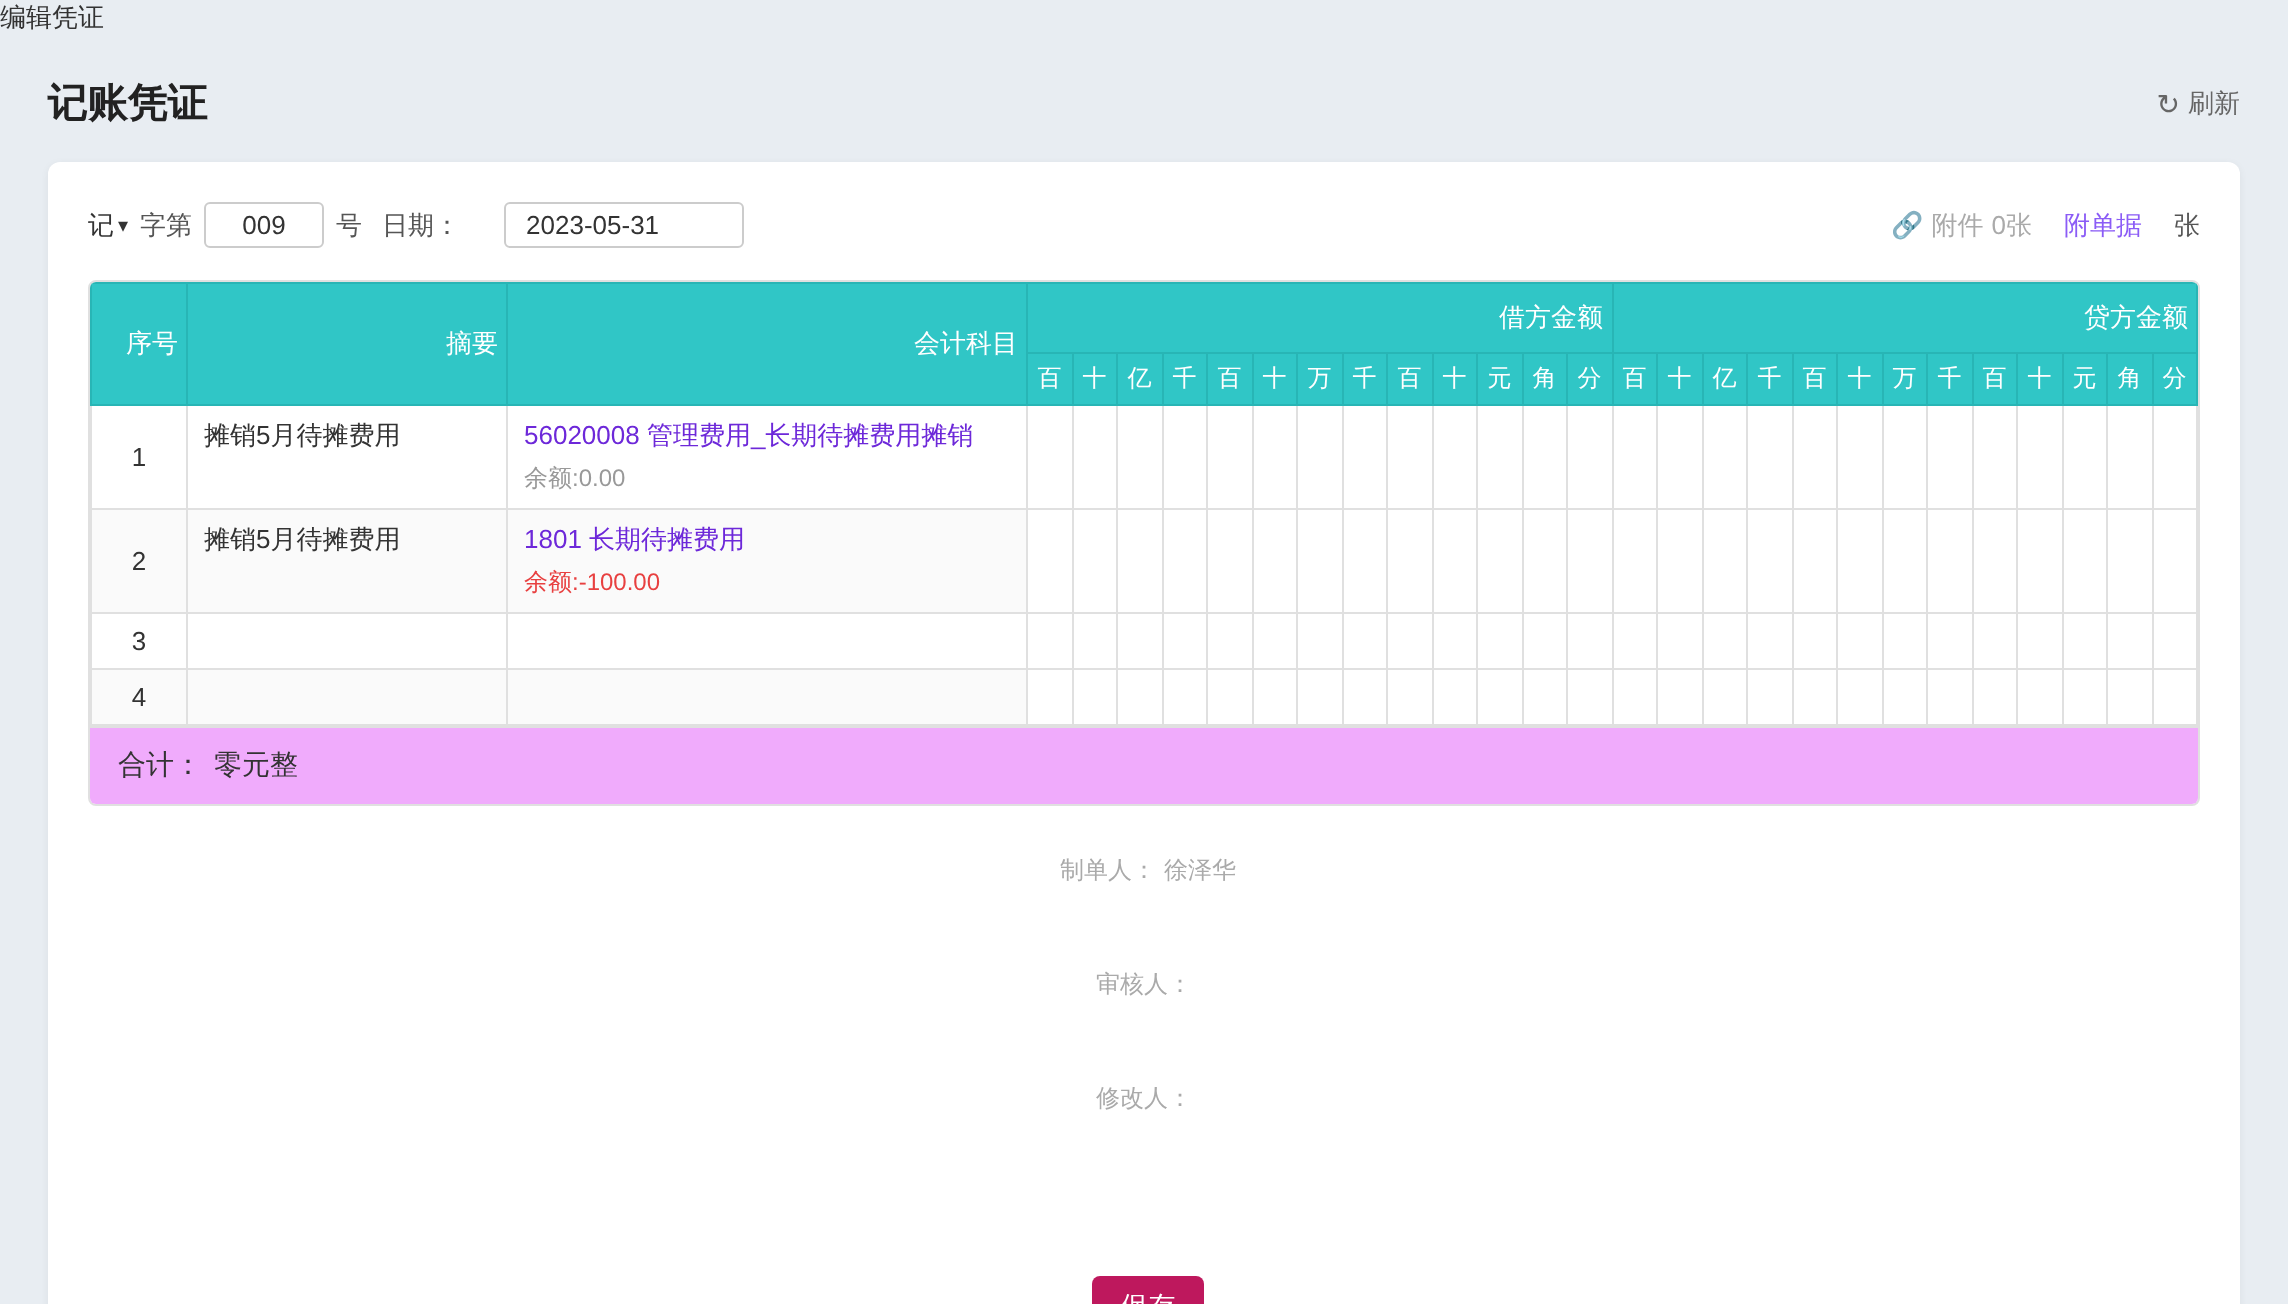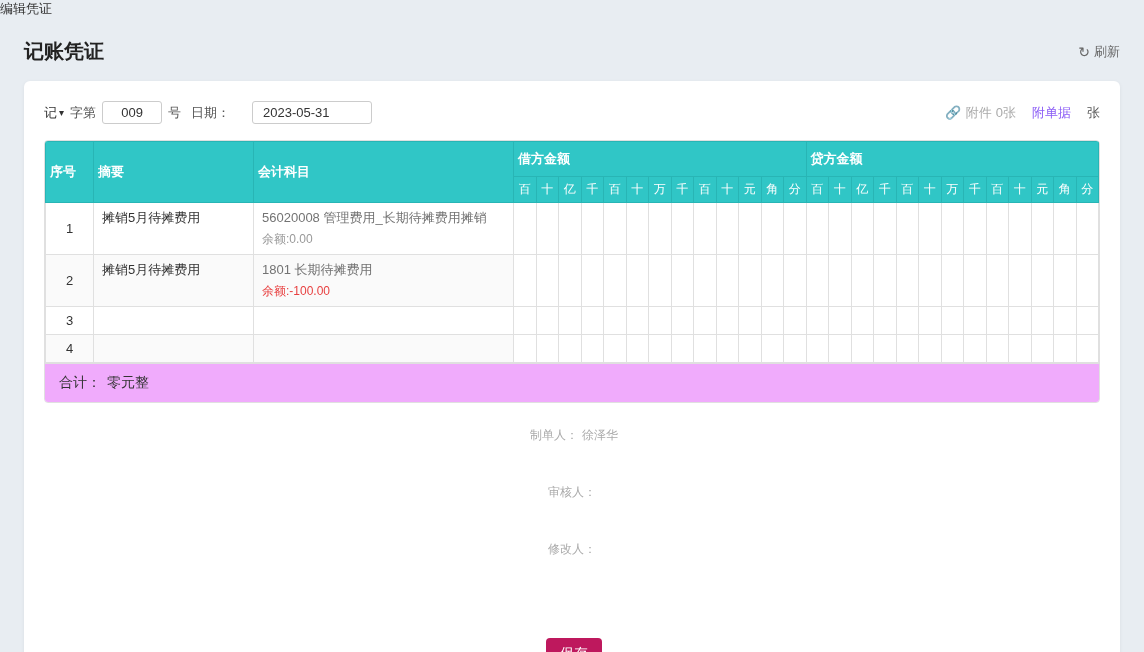--- a/index.html
+++ b/index.html
@@ -110,24 +110,24 @@
       margin-bottom: 14px;
     }
     .voucher-table {
       width: 100%;
       border-collapse: collapse;
       table-layout: fixed;
     }
     .voucher-table thead tr.header-row1 th {
       background: #30c6c6;
       color: #fff;
-      font-weight: 700;
+      font-weight: 400;
       font-size: 13px;
       padding: 8px 4px;
-      text-align: left;
+      text-align: right;
       border: 1px solid #28b5b5;
     }
     .voucher-table thead tr.header-row2 th {
       background: #30c6c6;
       color: #fff;
       font-size: 12px;
       font-weight: 400;
       padding: 4px 2px;
       text-align: center;
       border: 1px solid #28b5b5;
@@ -153,21 +153,21 @@
     .voucher-table tbody tr td.summary-cell {
       vertical-align: top;
       padding: 6px 8px;
     }
     .voucher-table tbody tr td.account-cell {
       vertical-align: top;
       padding: 6px 8px;
     }
     .account-name {
       font-size: 13px;
-      color: #737373;
+      color: #6d28d9;
       margin-bottom: 4px;
     }
     .account-balance {
       font-size: 12px;
       color: #999;
     }
     .account-balance.negative {
       color: #e84040;
     }
     .digit-cell {

